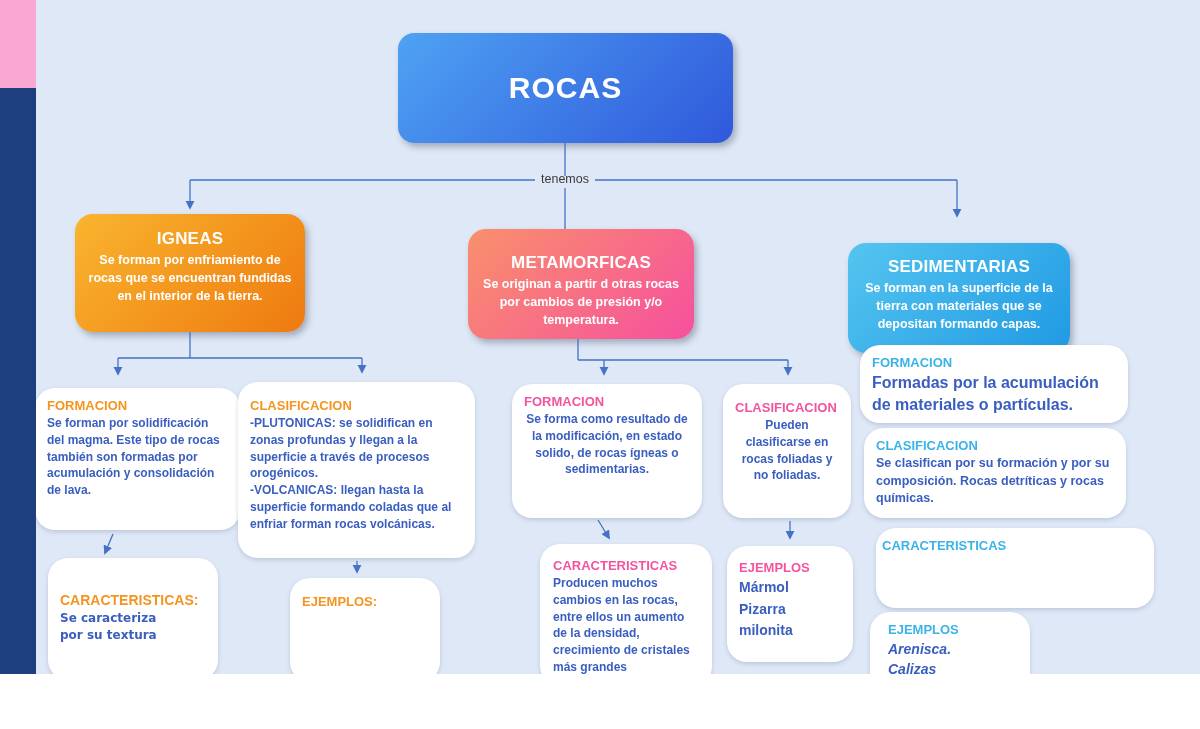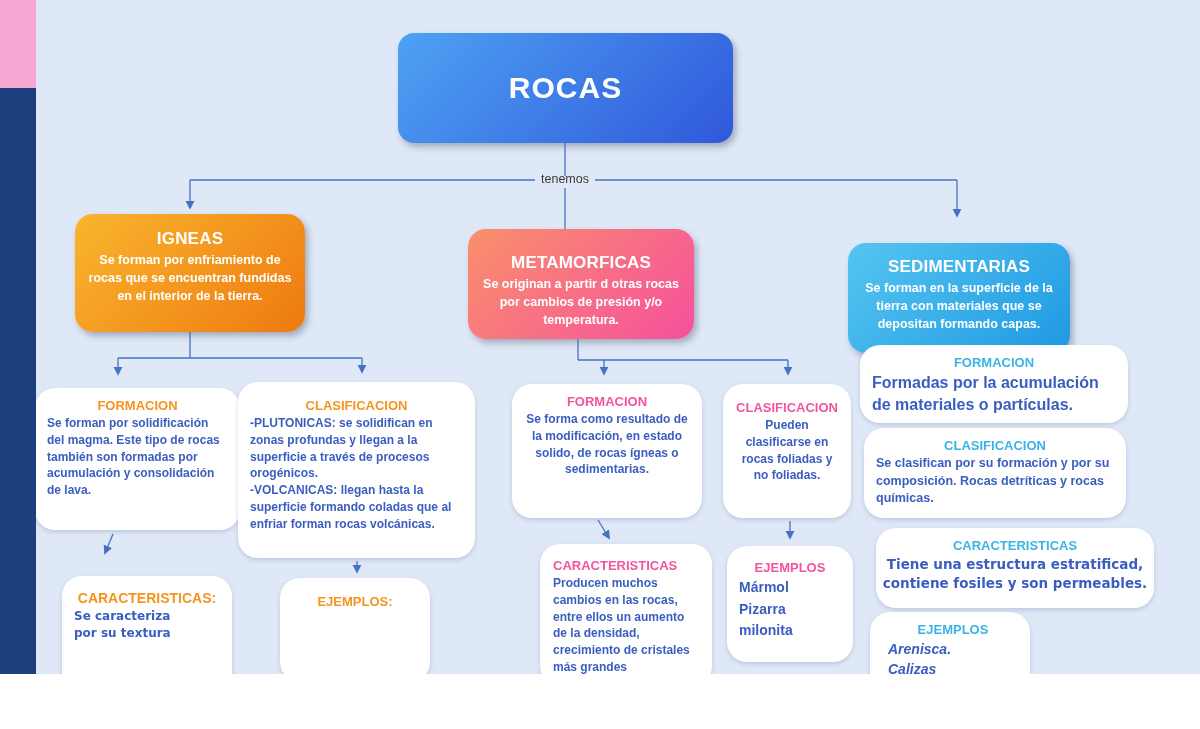--- a/index.html
+++ b/index.html
@@ -22,30 +22,30 @@
   #rocas h1{margin:0;font-size:30px;font-weight:bold;letter-spacing:1px;}
   #igneas{left:75px;top:214px;width:230px;height:118px;padding-top:15px;box-sizing:border-box;
           background:linear-gradient(135deg,#f9b52e 0%,#ee7a10 100%);}
   #metamorficas{left:468px;top:229px;width:226px;height:110px;padding-top:24px;box-sizing:border-box;
           background:linear-gradient(135deg,#f9906b 0%,#f6509e 100%);}
   #sedimentarias{left:848px;top:223px;width:222px;height:110px;padding-top:14px;box-sizing:border-box;
           background:linear-gradient(135deg,#55c5f0 0%,#1f99e3 100%);margin-top:20px;}
   
   .card{position:absolute;z-index:2;background:#ffffff;border-radius:20px;box-sizing:border-box;
         box-shadow:0 2px 4px rgba(100,120,160,.28);padding:10px 12px;}
-  .card h3{margin:0 0 2px 0;font-size:13px;font-weight:bold;text-align:center;}
+  .card h3{margin:0 0 2px 0;font-size:13px;font-weight:bold;text-align:left;}
   .card .body{font-size:12px;font-weight:bold;color:#3a5ec0;line-height:1.4;text-align:left;}
   .t-orange{color:#f5941f;} .t-pink{color:#f4539e;} .t-cyan{color:#3ab3e8;}
   .preline{white-space:pre-line;}
   .alt-font{font-family:"DejaVu Sans",sans-serif;font-weight:normal;font-size:14px;color:#4566c5;}
   #f-ig{left:35px;top:388px;width:205px;height:142px;}
   #c-ig{left:238px;top:382px;width:237px;height:176px;padding-top:16px;}
-  #car-ig{left:48px;top:576px;width:170px;height:122px;padding-top:14px;margin-left:14px;}
+  #car-ig{left:48px;top:558px;width:170px;height:122px;padding-top:34px;}
   #car-ig h3{font-size:14px;}
-  #ej-ig{left:280px;top:578px;width:150px;height:104px;padding-top:16px;}
+  #ej-ig{left:290px;top:578px;width:150px;height:104px;padding-top:16px;}
   #f-met{left:512px;top:384px;width:190px;height:134px;}
   #f-met .body,#c-met .body{text-align:center;}
   #c-met{left:723px;top:384px;width:128px;height:134px;padding-top:16px;}
   #car-met{left:540px;top:544px;width:172px;height:142px;padding:14px 13px;}
   #car-met h3{text-align:left;}
   #ej-met{left:727px;top:546px;width:126px;height:116px;padding-top:14px;}
   #ej-met .body div{line-height:1.55;font-size:14px;}
   #f-sed{left:860px;top:345px;width:268px;height:78px;}
   #c-sed{left:864px;top:428px;width:262px;height:90px;}
   #car-sed{left:876px;top:528px;width:278px;height:80px;padding:10px 6px;}
@@ -162,21 +162,20 @@
     <div class="body" style="font-size:16px;">Formadas por la acumulación de materiales o partículas.</div>
   </div>
 
   <div class="card" id="c-sed">
     <h3 class="t-cyan">CLASIFICACION</h3>
     <div class="body" style="font-size:12.5px;">Se clasifican por su formación y por su composición. Rocas detríticas y rocas químicas.</div>
   </div>
 
   <div class="card" id="car-sed">
     <h3 class="t-cyan">CARACTERISTICAS</h3>
-    <div class="body alt-font">Tiene una estructura estratificad, contiene fosiles y son permeables.</div>
   </div>
 
   <div class="card" id="ej-sed">
     <h3 class="t-cyan">EJEMPLOS</h3>
     <div class="body">
       <div>Arenisca.</div>
       <div>Calizas</div>
       <div>Arcillas.</div>
     </div>
   </div>

